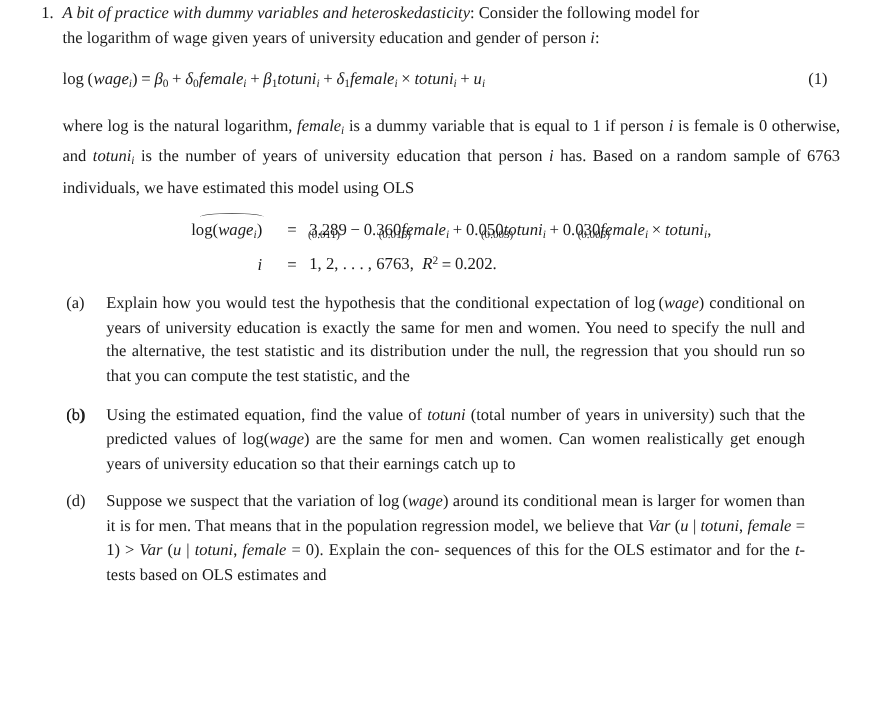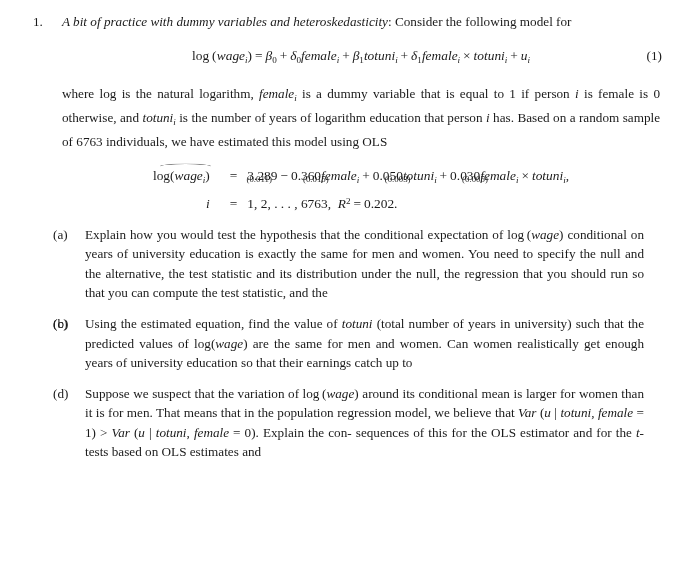--- a/index.html
+++ b/index.html
@@ -38,21 +38,21 @@
   .item-body {
     margin-left: 50px;
     margin-right: 28px;
     font-size: 13.2px;
     line-height: 19.6px;
     text-align: justify;
     text-justify: inter-word;
   }
 
   .para {
-    margin: 12px;
+    margin: 0;
     text-align: justify;
   }
   .para .lastline { display: block; text-align: left; }
 
   em.ttl {
     font-style: italic;
   }
 
   
   .mi { font-style: italic; font-family: "Liberation Serif", serif; }
@@ -73,21 +73,20 @@
     font-style: normal;
   }
   .op { padding: 0 0.22em; }
   .thin { letter-spacing: 0.02em; }
 
   
   .disp-eq {
     position: relative;
     margin: 14px 0 14px 0;
     font-size: 13.4px;
-    text-align: center;
   }
   .disp-eq .eqtag {
     position: absolute;
     right: 10px;
     top: 0;
     font-size: 13.2px;
   }
 
   
   .est-block {
@@ -183,35 +182,36 @@
 
 <div class="page">
 
   <div class="item">
     <span class="item-number">1.</span>
 
     <div class="item-body">
 
       <div class="para">
         <em class="ttl">A bit of practice with dummy variables and heteroskedasticity</em><span>: Consider the following model for</span>
+        <span class="lastline"><span>the logarithm of wage given years of university education and gender of person</span> <span class="mi">i</span><span>:</span></span>
       </div>
 
       <div class="disp-eq">
         <span class="mup">log</span><span class="thin"> (</span><span class="mi">wage</span><span class="sub">i</span>)<span class="op">=</span><span class="mi">β</span><span class="subn">0</span><span class="op">+</span><span class="mi">δ</span><span class="subn">0</span><span class="mi">female</span><span class="sub">i</span><span class="op">+</span><span class="mi">β</span><span class="subn">1</span><span class="mi">totuni</span><span class="sub">i</span><span class="op">+</span><span class="mi">δ</span><span class="subn">1</span><span class="mi">female</span><span class="sub">i</span><span class="op">×</span><span class="mi">totuni</span><span class="sub">i</span><span class="op">+</span><span class="mi">u</span><span class="sub">i</span>
         <span class="eqtag">(1)</span>
       </div>
 
       <div class="para">
         <span>where log is the natural logarithm,</span>
         <span class="mi">female</span><span class="sub">i</span>
         <span>is a dummy variable that is equal to 1 if person</span>
         <span class="mi">i</span>
         <span>is female is 0 otherwise, and</span>
         <span class="mi">totuni</span><span class="sub">i</span>
-        <span>is the number of years of logarithm education that person</span>
+        <span>is the number of years of university education that person</span>
         <span class="mi">i</span>
         <span>has. Based on a random sample of 6763 individuals, we have estimated this model using OLS</span>
       </div>
 
       <div class="est-block">
         <table class="est-table">
           <tbody>
               <tr>
             <td class="est-lhs">
               <span class="hatgroup"><span class="mup">log</span>(<span class="mi">wage</span><span class="sub">i</span>)<span class="hatmark"></span></span>

